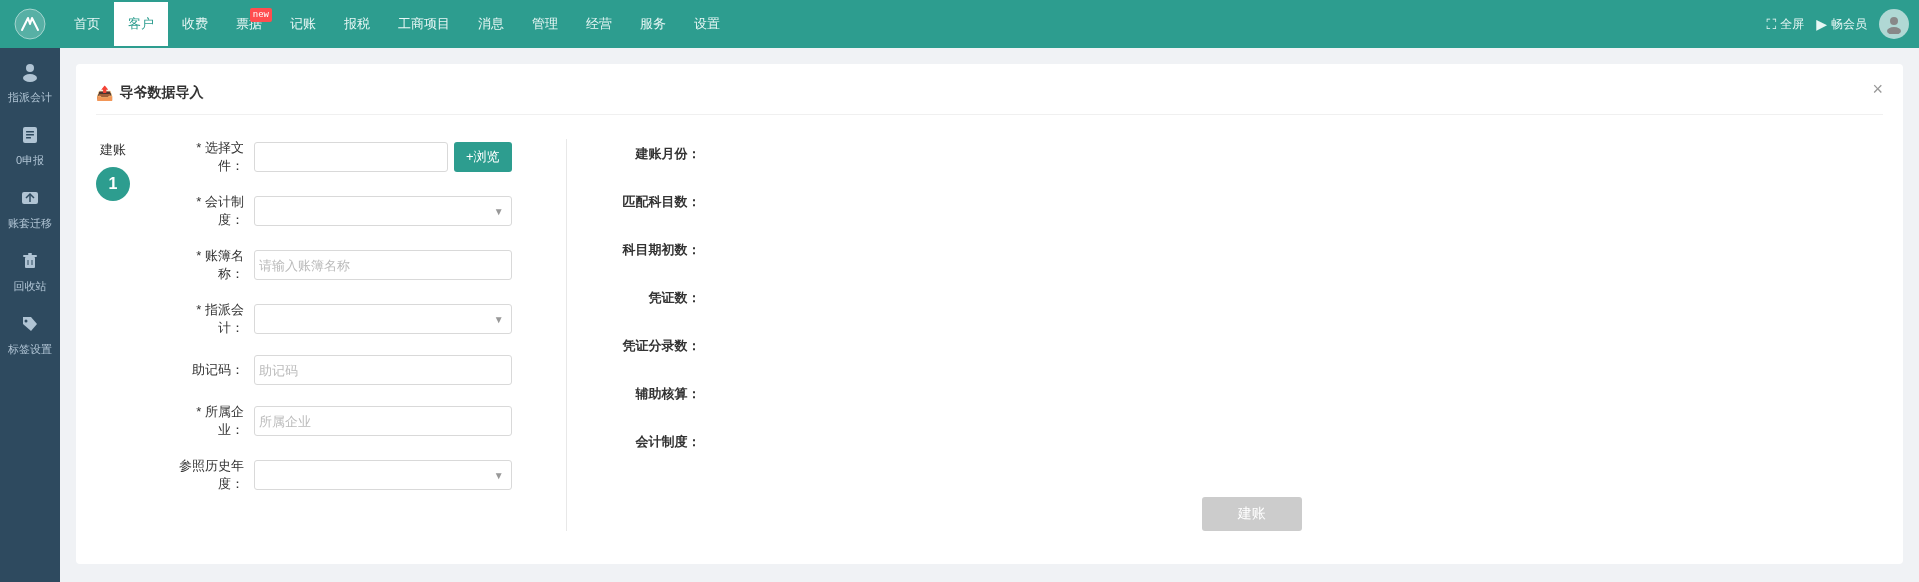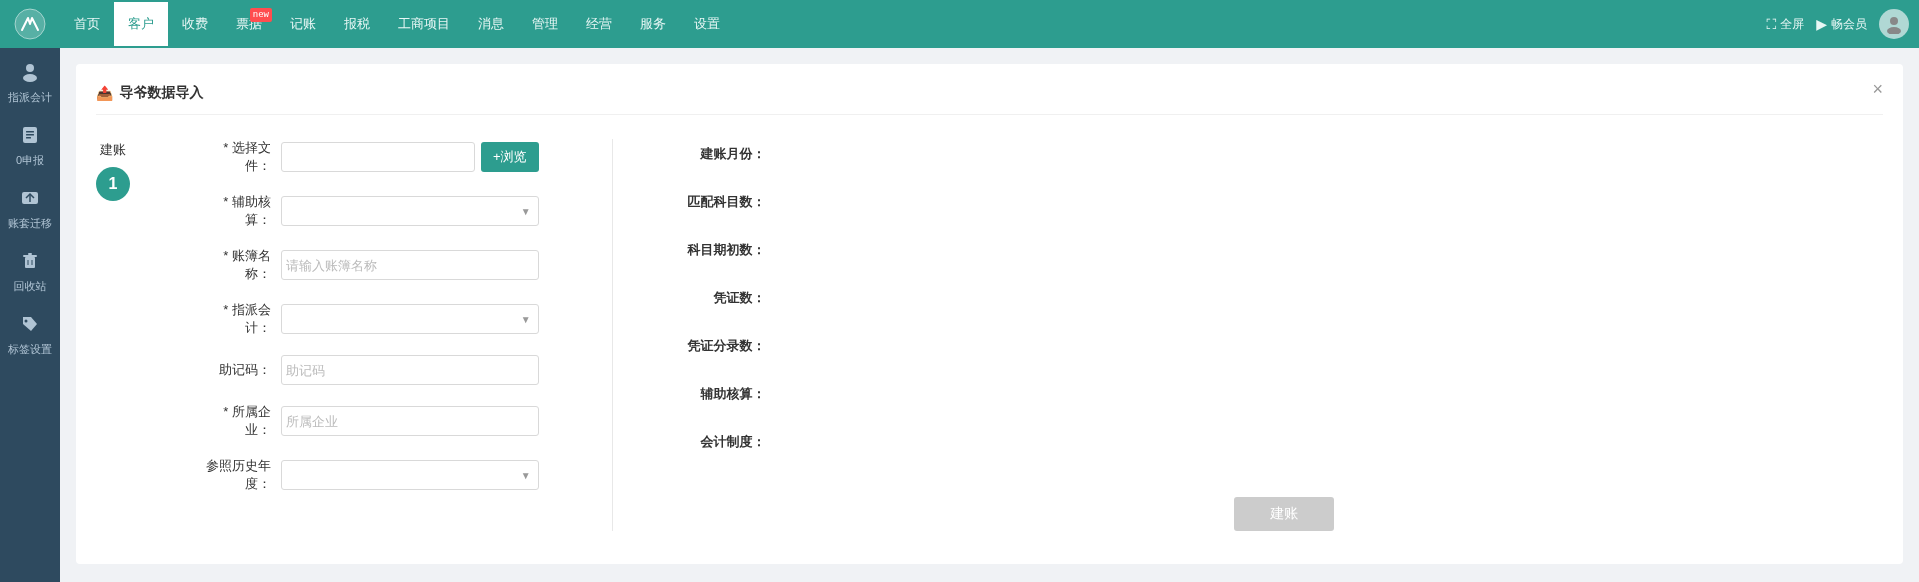--- a/index.html
+++ b/index.html
@@ -69,33 +69,33 @@
       display: flex; align-items: center; gap: 6px;
       margin-bottom: 24px; border-bottom: 1px solid #f0f0f0; padding-bottom: 12px;
     }
     .panel-close {
       position: absolute; top: 16px; right: 20px;
       font-size: 18px; cursor: pointer; color: #999; line-height: 1;
     }
 
     
     .form-container {
-      display: flex; gap: 63px;
+      display: flex; gap: 44px;
     }
     .form-left { flex: 0 0 auto; display: flex; align-items: flex-start; gap: 16px; }
     .step-badge {
       width: 34px; height: 34px; border-radius: 50%;
       background: #2d9d8f; color: #fff; font-size: 16px; font-weight: bold;
       display: flex; align-items: center; justify-content: center;
       flex-shrink: 0; margin-top: 4px;
     }
 
     .form-fields { flex: 0 0 320px; }
     .form-row {
-      display: flex; align-items: center; margin-bottom: 18px; margin-left: 8px;
+      display: flex; align-items: center; margin-bottom: 18px;
     }
     .form-label {
       width: 80px; text-align: right; padding-right: 10px;
       font-size: 13px; color: #333; flex-shrink: 0;
     }
     .form-input {
       flex: 1; height: 30px; border: 1px solid #d9d9d9; border-radius: 3px;
       padding: 0 4px; font-size: 13px; color: #333; outline: none;
       background: #fff;
     }
@@ -278,21 +278,21 @@
 
           <div class="form-row">
             <span class="form-label">* 选择文件：</span>
             <div class="file-input-wrapper">
               <input type="text" class="file-input" style="">
               <button class="browse-btn">+浏览</button>
             </div>
           </div>
 
           <div class="form-row">
-            <span class="form-label">* 辅助核算：</span>
+            <span class="form-label">* 会计制度：</span>
             <div class="select-wrapper">
               <select class="form-select">
                 <option value=""></option>
                 <option>小企业会计准则</option>
                 <option>企业会计准则</option>
                 <option>行政单位会计</option>
               </select>
               <span class="select-arrow">▼</span>
             </div>
           </div>

